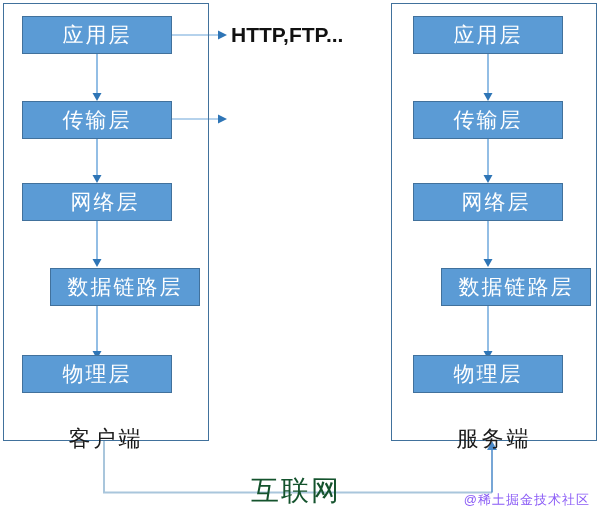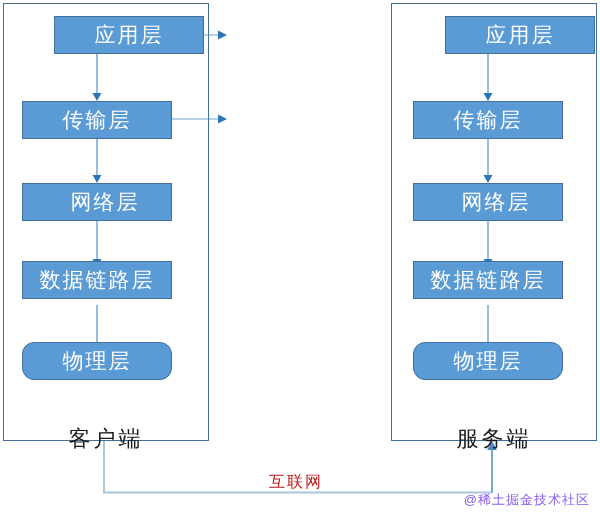--- a/index.html
+++ b/index.html
@@ -10,36 +10,36 @@
   .stack{position:absolute;top:3px;width:204px;height:436px;border:1px solid #41719C;background:transparent;}
   .stack.client{left:3px;}
   .stack.server{left:391px;}
 
   
   .layer{position:absolute;width:150px;height:38px;background:#5B9BD5;border:1.5px solid #41719C;
          box-sizing:border-box;display:flex;align-items:center;justify-content:center;
          color:#ffffff;font-size:21px;letter-spacing:2px;white-space:nowrap;}
   .layer.col-client{left:22px;}
   .layer.col-server{left:413px;}
-  .row-0{top:16px;margin-left:32px;} .row-1{top:101px;} .row-2{top:183px;padding-left:16px;} .row-3{top:261px;} .row-4{top:342px;border-radius:12px;}
+  .row-0{top:16px;} .row-1{top:101px;} .row-2{top:183px;padding-left:16px;} .row-3{top:268px;margin-left:28px;} .row-4{top:355px;}
 
   
   .stack-caption{position:absolute;top:403px;width:206px;text-align:center;
                  color:#1a1a1a;font-size:22px;letter-spacing:3px;margin-top:21px;}
   .stack-caption.client{left:3px;}
   .stack-caption.server{left:391px;}
 
   
   .proto-label{position:absolute;left:231px;color:#111111;font-size:21px;font-weight:600;white-space:nowrap;}
   .proto-app{top:23px;}
   .proto-trans{top:107px;}
 
   
   .internet-label{position:absolute;left:246px;top:472px;width:100px;text-align:center;
-                  color:#b91c1c;font-size:16px;letter-spacing:2px;}
+                  color:#14532d;font-size:28px;letter-spacing:2px;}
 
   
   .watermark{position:absolute;right:10px;top:491px;color:#8b5cf6;font-size:13px;letter-spacing:1px;}
 
   
   .connector-layer{position:absolute;left:0;top:0;width:600px;height:520px;pointer-events:none;}
 </style>
 </head>
 <body>
 
@@ -99,18 +99,19 @@
 
   <div class="layer col-server row-0">应用层</div>
   <div class="layer col-server row-1">传输层</div>
   <div class="layer col-server row-2">网络层</div>
   <div class="layer col-server row-3">数据链路层</div>
   <div class="layer col-server row-4">物理层</div>
 
   <div class="stack-caption client">客户端</div>
   <div class="stack-caption server">服务端</div>
 
+  <div class="proto-label proto-app">HTTP,FTP...</div>
 
   <div class="internet-label">互联网</div>
 
   <div class="watermark">@稀土掘金技术社区</div>
 
 </div>
 
 </body></html>

